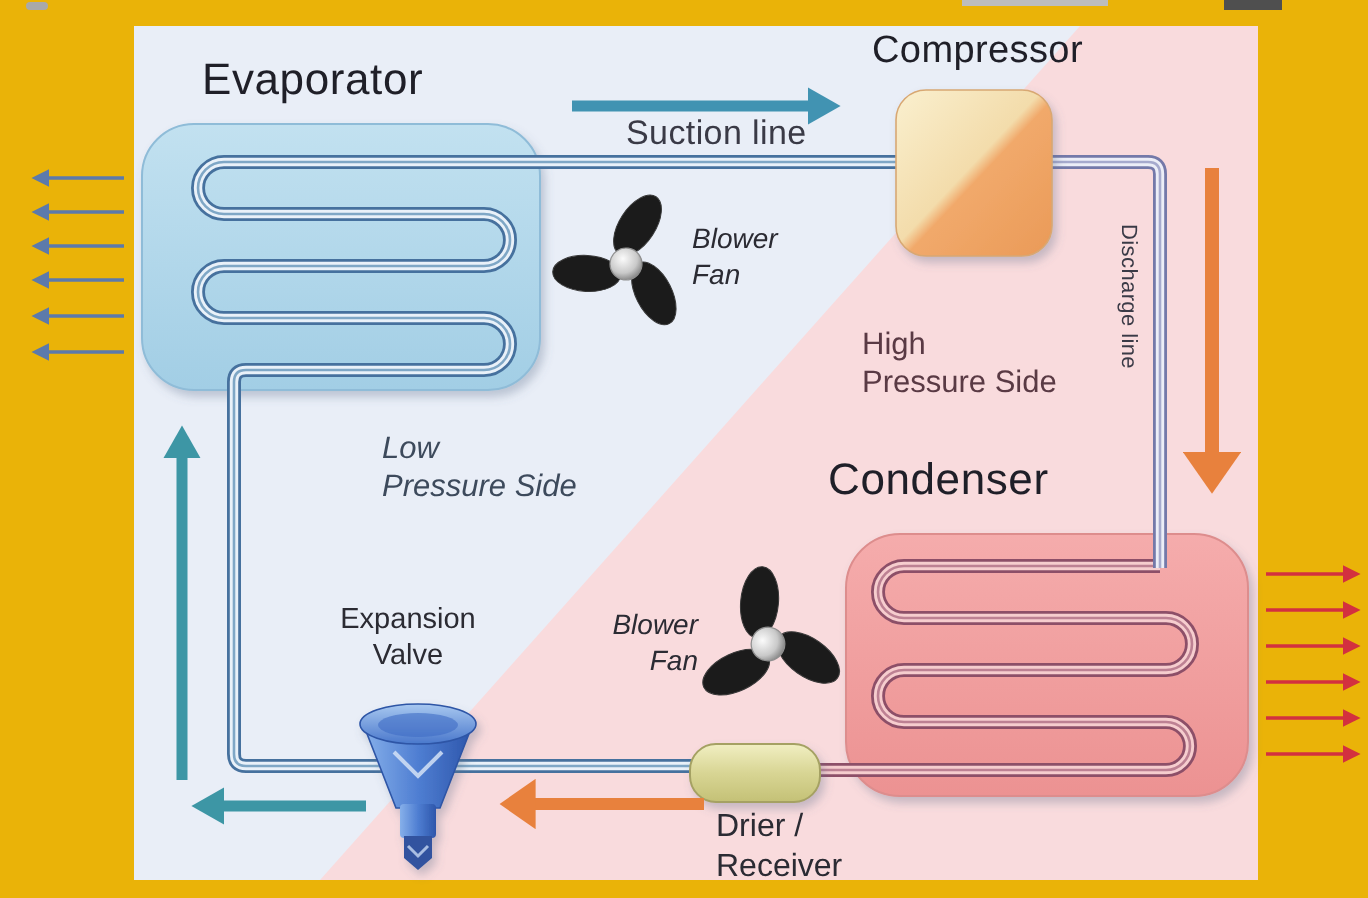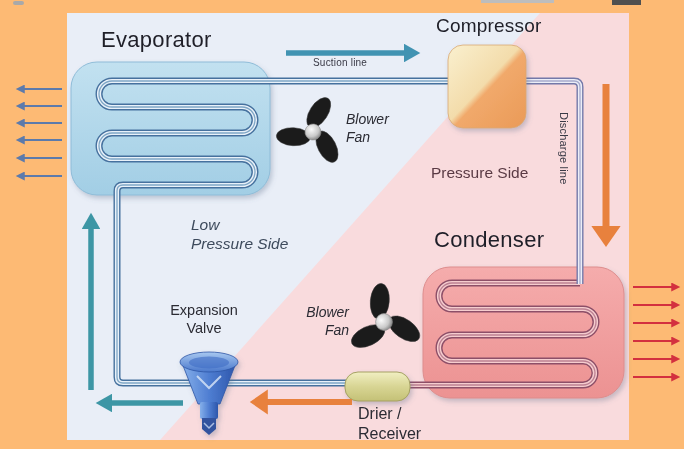--- a/index.html
+++ b/index.html
@@ -1,28 +1,28 @@
 <!DOCTYPE html>
 <html><head>
 <meta charset="utf-8">
 <style>
   html,body { margin:0; padding:0; background:#ffffff; }
   #stage {
-    position:relative; width:684px; height:449px; background:#fdba74;
+    position:relative; width:684px; height:449px; background:#eab308;
     font-family:"Liberation Sans", sans-serif; overflow:hidden;
   }
   .bgblue { position:absolute; left:67px; top:13px; width:562px; height:427px; background:#e9eef7; }
   .bgpink { position:absolute; inset:0; background:#f9dbdd;
             clip-path:polygon(473px 0px, 562px 0px, 562px 427px, 93px 427px); }
   svg.layer { position:absolute; left:0; top:0; width:684px; height:449px; pointer-events:none; }
   .lbl { position:absolute; color:#26262e; white-space:nowrap; }
   .lbl span { display:block; }
   .title { font-size:22px; letter-spacing:0.3px; color:#1f1f28; }
   .title-sm { font-size:19px; letter-spacing:0.2px; color:#1f1f28; }
-  .pipe-note { font-size:10px; color:#3a3a46; letter-spacing:0.2px; }
+  .pipe-note { font-size:17px; color:#3a3a46; letter-spacing:0.2px; }
   .vert { writing-mode:vertical-rl; text-orientation:mixed; font-size:11px; }
   .zone { font-size:15.5px; line-height:19px; }
   .zone-high { color:#5a3a44; }
   .zone-low  { color:#3d4a5c;font-style:italic; }
   .comp-note { font-size:14px; line-height:17.5px; color:#2b2b33;font-style:italic; }
   .valve-note { font-size:14.5px; line-height:18px; width:90px; text-align:center; color:#2b2b33; }
   .drier-note { font-size:16px; line-height:20px; color:#2b2b33; }
   .fan2 { width:58px; text-align:right; }
   .art { position:absolute; }
 </style>
@@ -166,26 +166,27 @@
         <ellipse cx="3" cy="-20" rx="9" ry="17" transform="rotate(0 0 0) rotate(25 3 -20)"></ellipse>
         <ellipse cx="3" cy="-20" rx="9" ry="17" transform="rotate(120) rotate(25 3 -20)"></ellipse>
         <ellipse cx="3" cy="-20" rx="9" ry="17" transform="rotate(240) rotate(25 3 -20)"></ellipse>
       </g>
       <circle r="8" fill="url(#hubGrad)" stroke="#8f8f8f" stroke-width="0.6"></circle>
     </g>
   </svg>
 
   <div class="lbl title" style="left:101px;top:27px">Evaporator</div>
   <div class="lbl title-sm" style="left:436px;top:15px">Compressor</div>
-  <div class="lbl title" style="left:434px;top:227px">Condenser</div>
+  <div class="lbl title" style="left:414px;top:227px">Condenser</div>
 
   <div class="lbl pipe-note" style="left:313px;top:57px">Suction line</div>
   <div class="lbl pipe-note vert" style="left:558px;top:112px">Discharge line</div>
 
   <div class="lbl zone zone-high" style="left:431px;top:163px">
+    <span>High</span>
     <span>Pressure Side</span>
   </div>
   <div class="lbl zone zone-low" style="left:191px;top:215px">
     <span>Low</span>
     <span>Pressure Side</span>
   </div>
 
   <div class="lbl comp-note" style="left:346px;top:111px">
     <span>Blower</span>
     <span>Fan</span>

